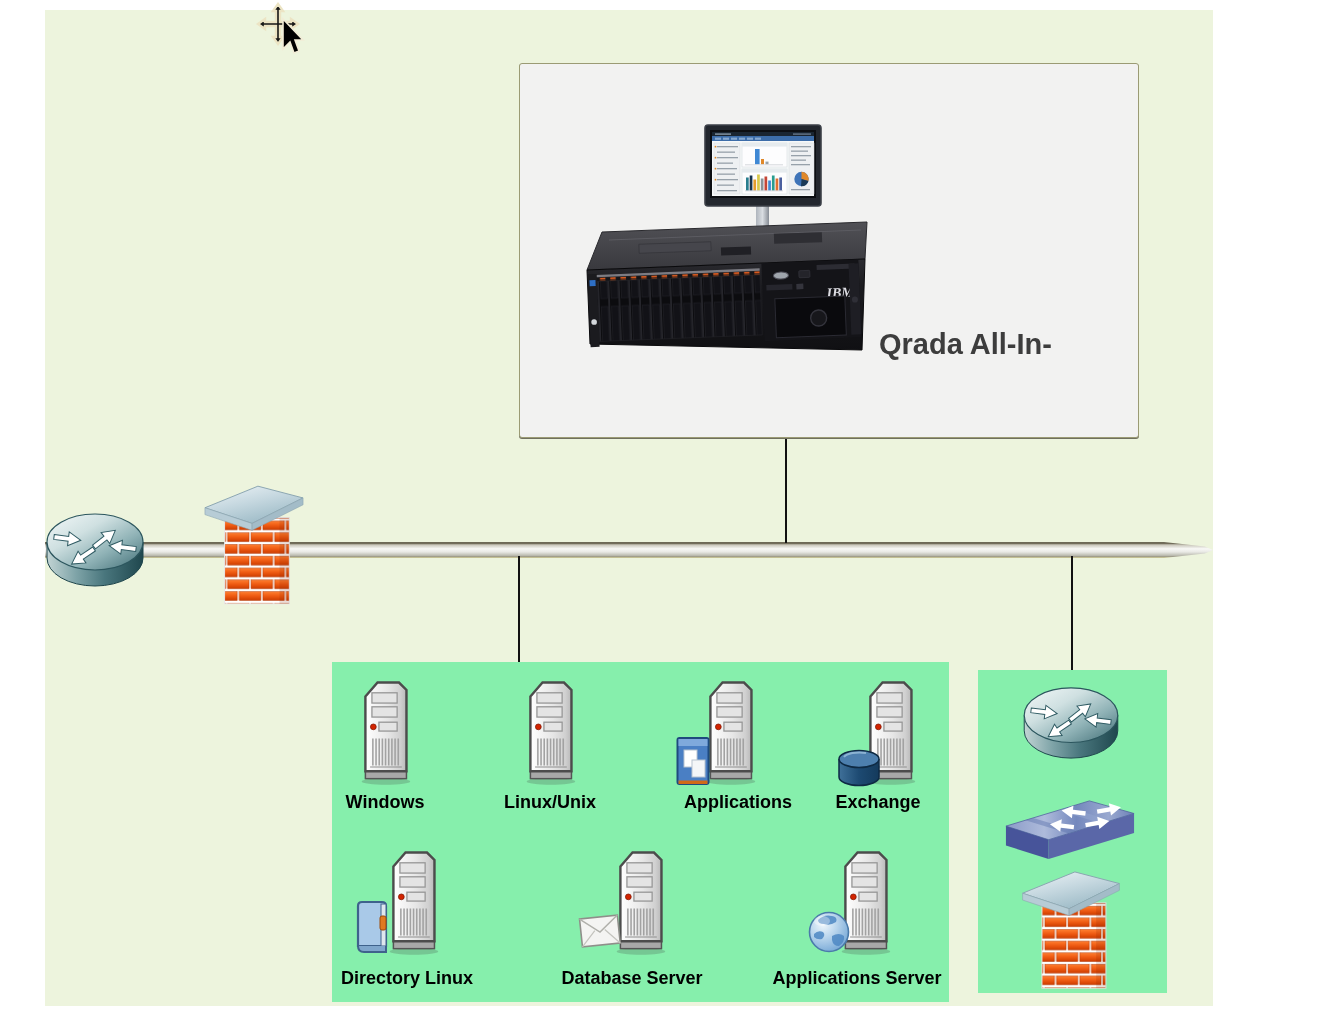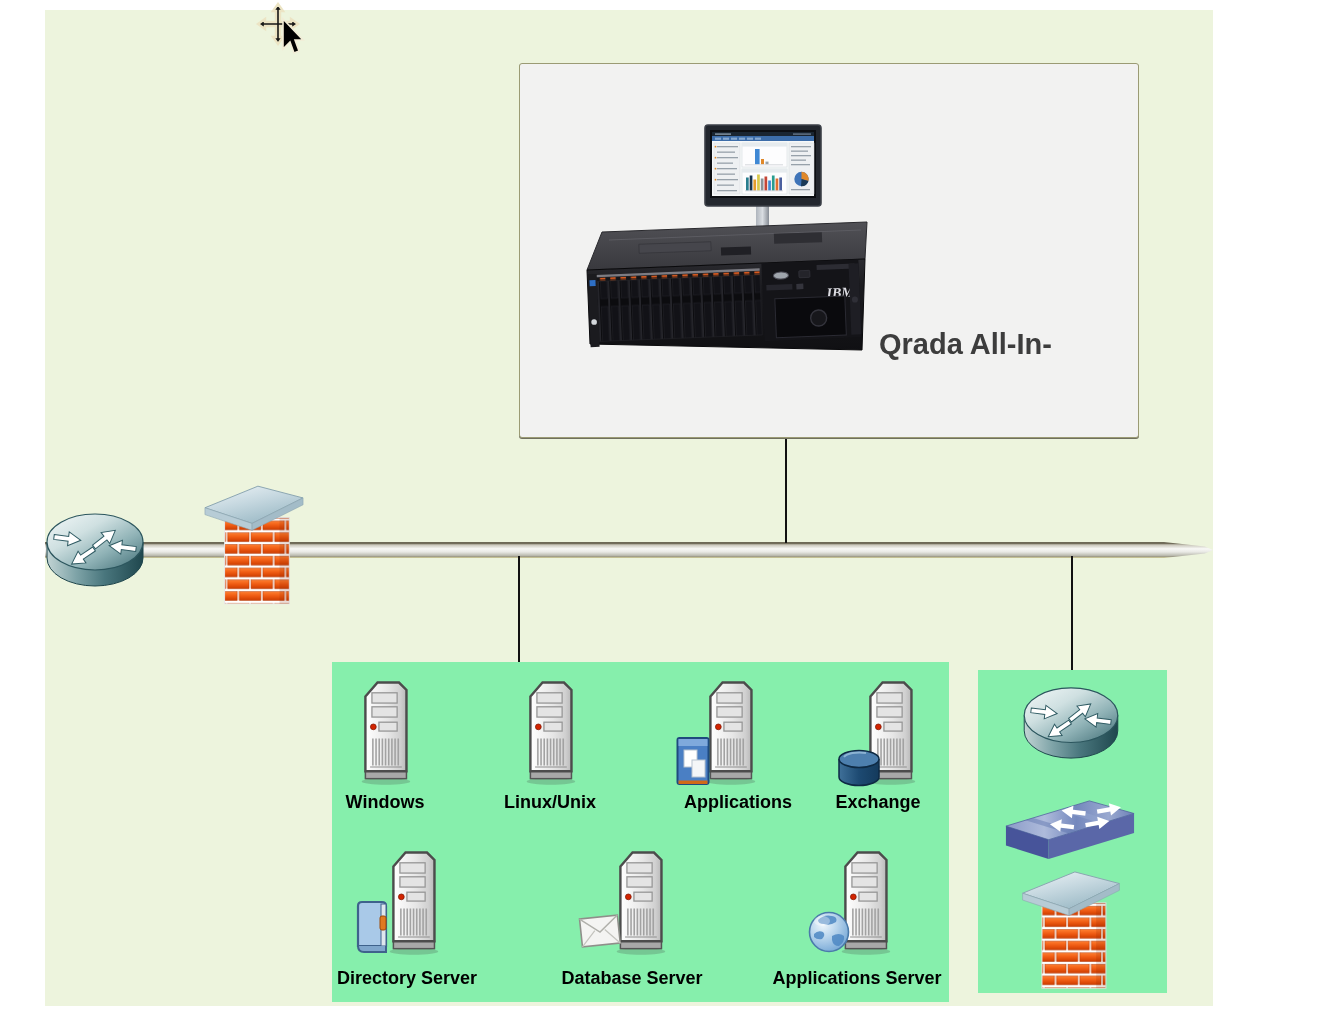--- a/index.html
+++ b/index.html
@@ -352,21 +352,21 @@
     <svg class="abs" style="left:476px;top:246px;width:46px;height:48px;" viewBox="0 0 46 48">
       <circle cx="21" cy="24" r="19.5" fill="url(#gGlobe)" stroke="#4a7aaa" stroke-width="1.6"></circle>
       <g fill="#4e88c4" opacity=".85">
         <path d="M10 12 Q16 6 24 8 Q30 9 28 14 Q22 18 16 16 Q10 16 10 12 Z"></path>
         <path d="M6 26 Q10 22 15 24 Q18 27 14 31 Q9 32 6 29 Z"></path>
         <path d="M24 28 Q31 24 36 28 Q37 34 31 38 Q25 38 24 32 Z"></path>
       </g>
       <ellipse cx="14" cy="13" rx="8" ry="5" fill="#ffffff" opacity=".35"></ellipse>
     </svg>
 
-    <div class="lbl" style="left:-15px;top:306px;">Directory Server</div>
+    <div class="lbl" style="left:-15px;top:306px;">Directory Linux</div>
     <div class="lbl" style="left:210px;top:306px;">Database Server</div>
     <div class="lbl" style="left:435px;top:306px;">Applications Server</div>
   </div>
 
   <div class="abs panel" style="left:978px;top:670px;width:189px;height:323px;">
     <svg class="abs" style="left:44px;top:16px;width:98px;height:76px;" viewBox="0 0 100 78">
         <use href="#symRouter"></use>
       </svg>
     <svg class="abs" style="left:26px;top:128px;width:132px;height:64px;" viewBox="0 0 136 64">
         <use href="#symSwitch"></use>

